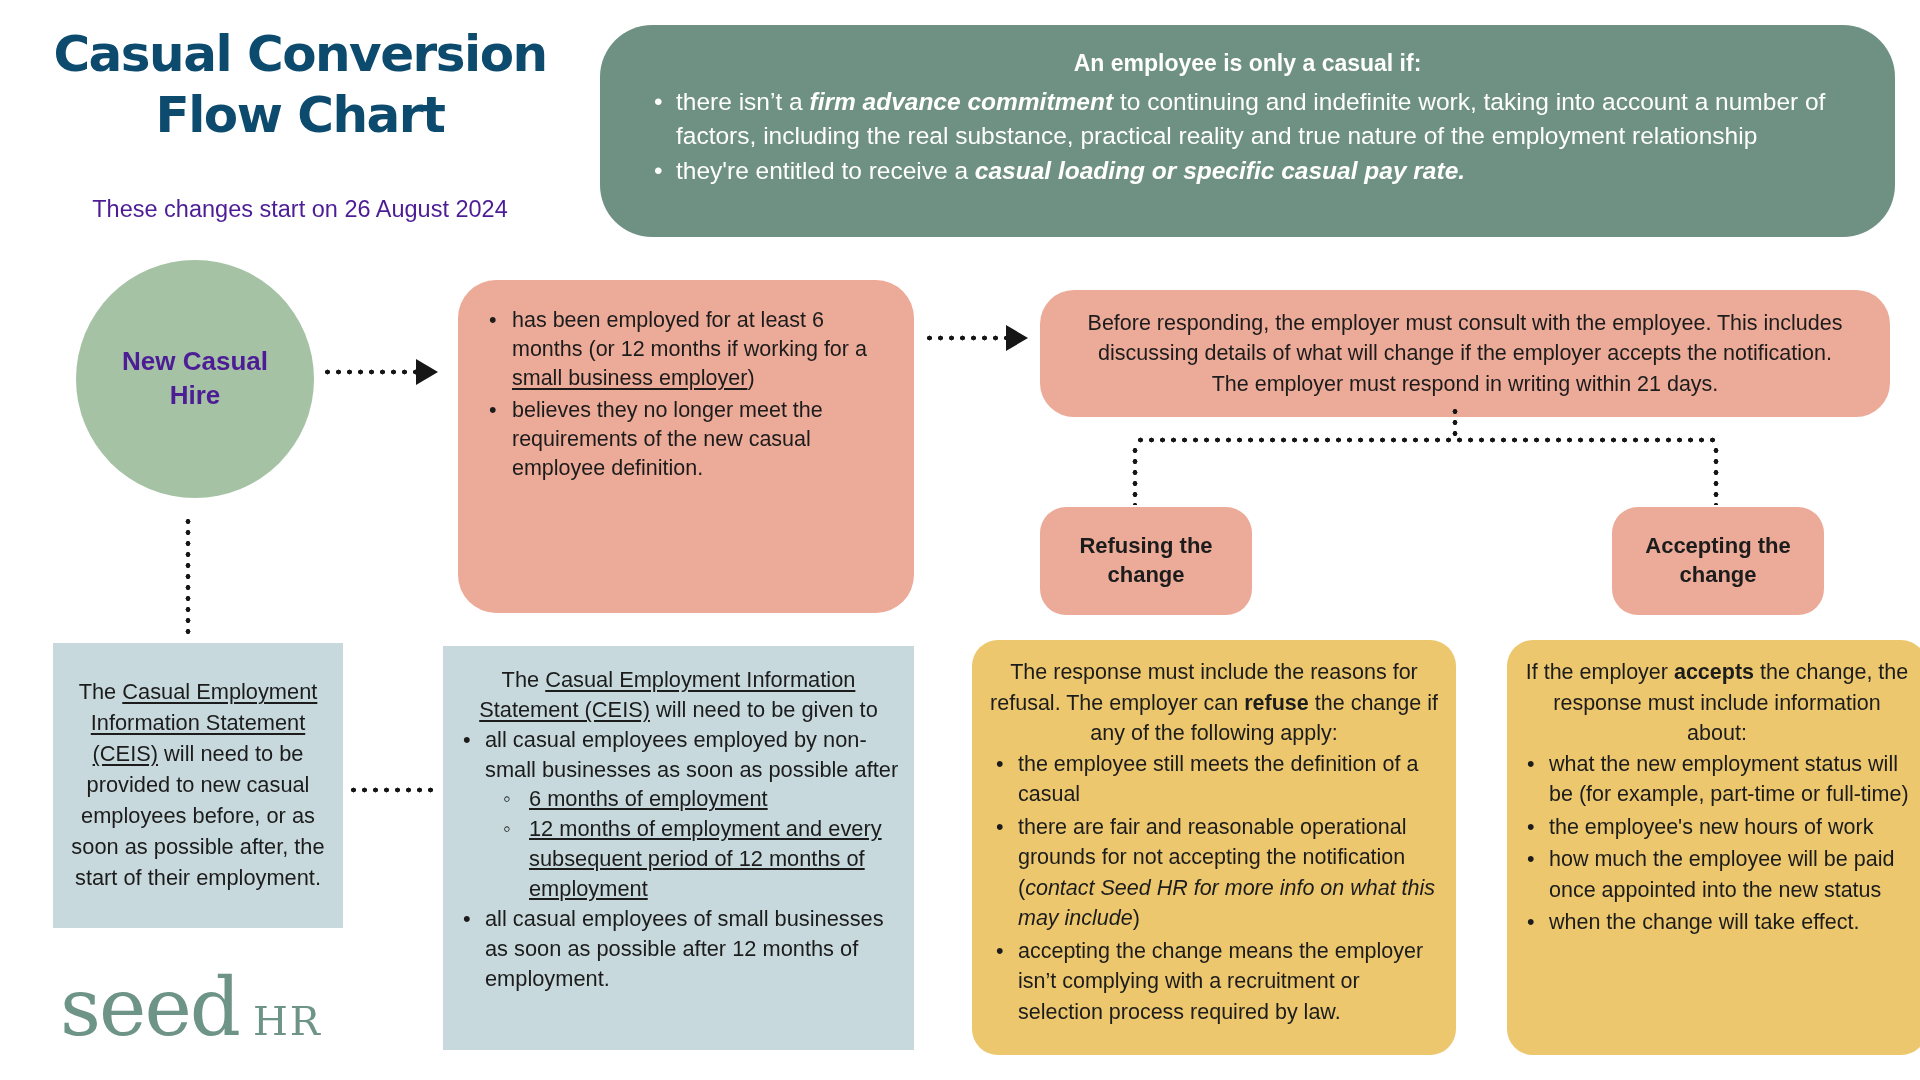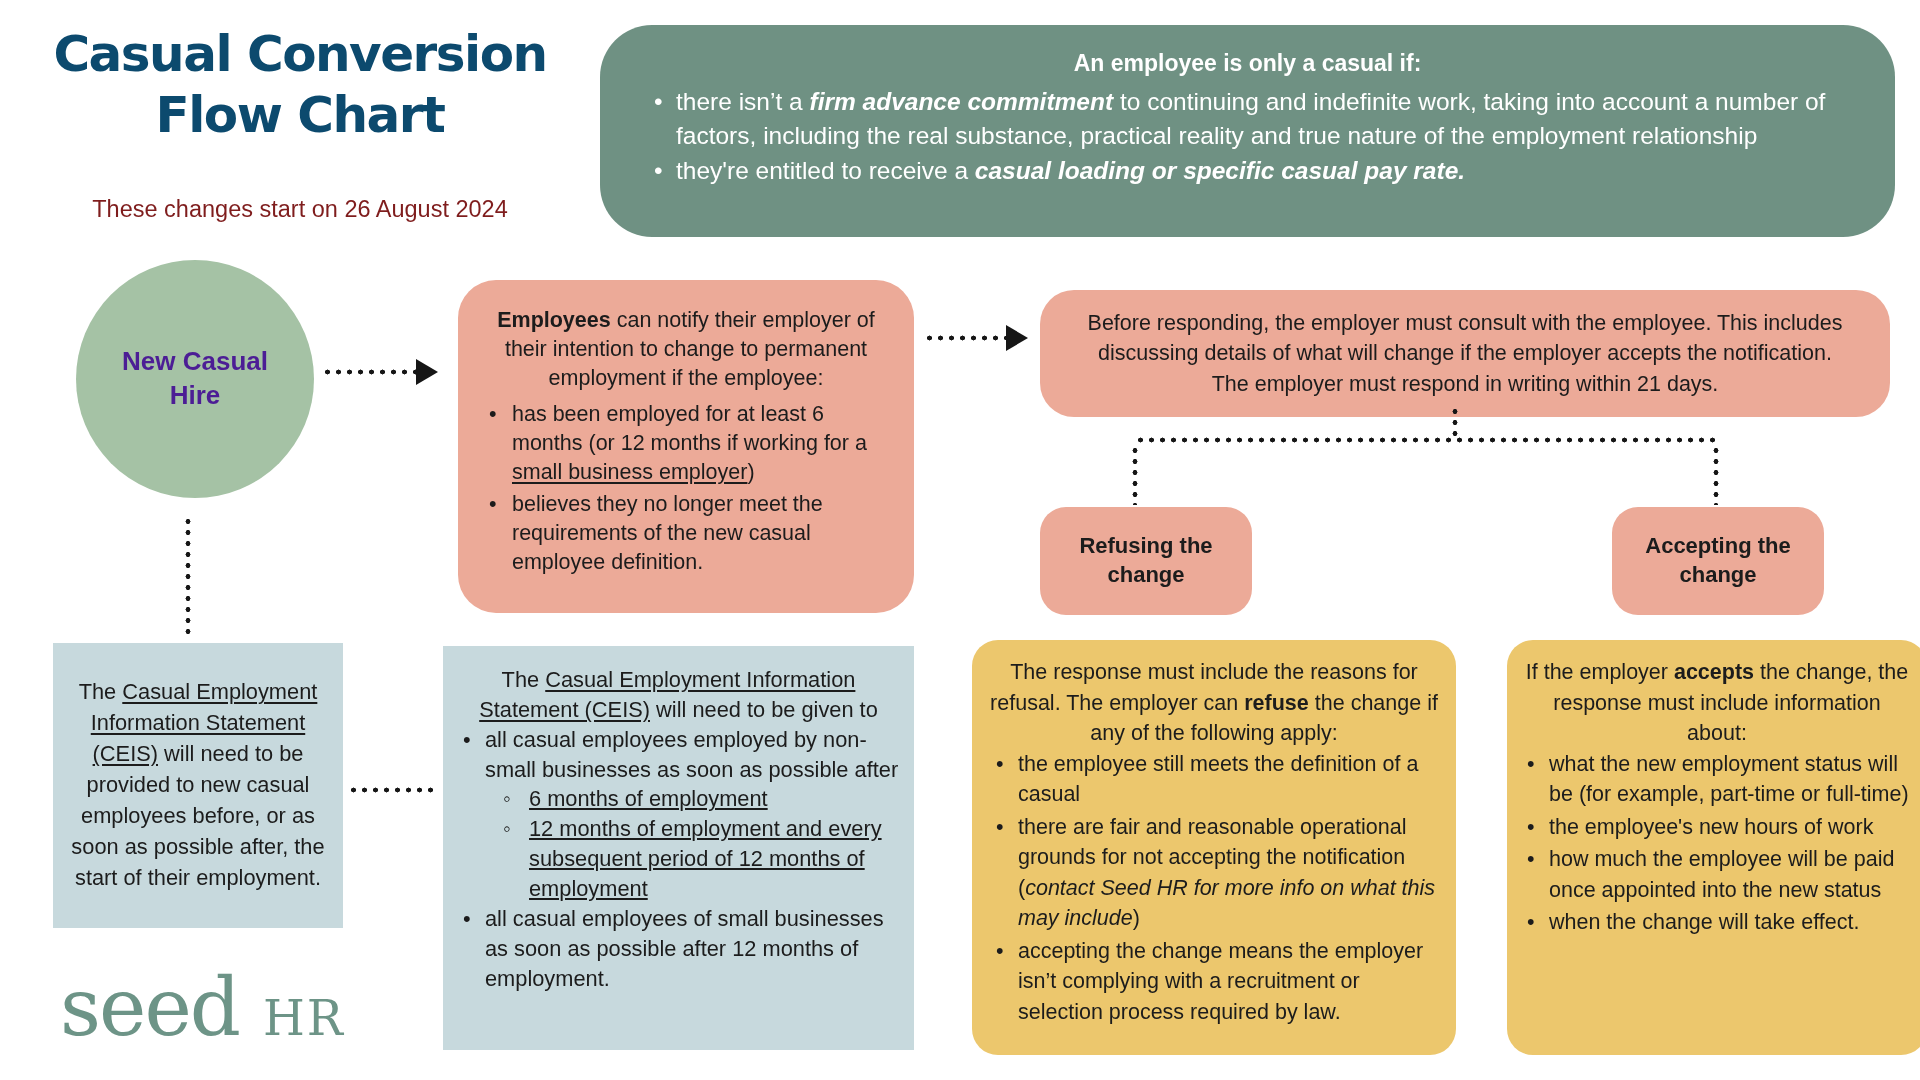--- a/index.html
+++ b/index.html
@@ -9,21 +9,21 @@
   html,body{margin:0;padding:0;}
   body{width:1920px;height:1080px;position:relative;overflow:hidden;background:#ffffff;
        font-family:"Liberation Sans",sans-serif;color:var(--ink);}
   .abs{position:absolute;box-sizing:border-box;}
   .b{font-weight:700}.i{font-style:italic}.u{text-decoration:underline;text-underline-offset:3px;}
 
   
   .title{left:38px;top:24px;width:524px;text-align:center;
          font-family:"DejaVu Sans",sans-serif;font-weight:800;font-size:50px;
          line-height:1.22;color:#0c4a6e;letter-spacing:-1.5px;}
-  .subtitle{left:38px;top:196px;width:524px;text-align:center;font-size:23.5px;color:#7f1d1d;}
+  .subtitle{left:38px;top:196px;width:524px;text-align:center;font-size:23.5px;color:#4c1d95;}
 
   
   .def-box{left:600px;top:25px;width:1295px;height:212px;background:var(--sage);
            border-radius:52px;color:#ffffff;padding:18px 46px 0 46px;
            font-size:24.5px;line-height:1.40;}
   .def-heading{text-align:center;font-weight:700;font-size:23px;margin:4px 0 6px 0;}
   ul.clean{margin:0;padding:0;list-style:none;}
   .def-box li{position:relative;padding-left:30px;}
   .def-box li::before{content:"\2022";position:absolute;left:8px;}
 
@@ -74,21 +74,21 @@
           background-size:11px 6px;background-repeat:repeat-x;background-position:left center;}
   .dots-v{width:6px;background-image:radial-gradient(circle,var(--dot) 2.4px,transparent 2.6px);
           background-size:6px 11px;background-repeat:repeat-y;background-position:center top;}
   .tri-right{width:0;height:0;border-top:13px solid transparent;
              border-bottom:13px solid transparent;border-left:22px solid var(--dot);}
 
   
   .logo{left:60px;top:968px;display:flex;align-items:baseline;color:var(--logo);
         font-family:"DejaVu Serif",serif;}
   .logo .seed{font-size:80px;line-height:1;letter-spacing:-2px;}
-  .logo .hr{font-size:48px;line-height:1;margin-left:24px;letter-spacing:2px;}
+  .logo .hr{font-size:40px;line-height:1;margin-left:14px;letter-spacing:2px;}
 </style>
 </head>
 <body>
 
 <div class="abs title">
   <div>Casual Conversion</div>
   <div>Flow Chart</div>
 </div>
 <div class="abs subtitle">These changes start on 26 August 2024</div>
 
@@ -101,21 +101,20 @@
 </div>
 
 <div class="abs circle">
   <span>New Casual Hire</span>
 </div>
 
 <div class="abs dots-h" style="left:322px;top:369px;width:94px;"></div>
 <div class="abs tri-right" style="left:416px;top:359px;"></div>
 
 <div class="abs notify-box">
-  <div class="intro"><span class="b">Employees</span><span> can notify their employer of their intention to change to permanent employment if the employee:</span></div>
   <ul class="clean">
     <li><span>has been employed for at least 6 months (or 12 months if working for a </span><span class="u">small business employer</span><span>)</span></li>
     <li><span>believes they no longer meet the requirements of the new casual employee definition.</span></li>
   </ul>
 </div>
 
 <div class="abs dots-h" style="left:924px;top:335px;width:84px;"></div>
 <div class="abs tri-right" style="left:1006px;top:325px;"></div>
 
 <div class="abs consult-box">

